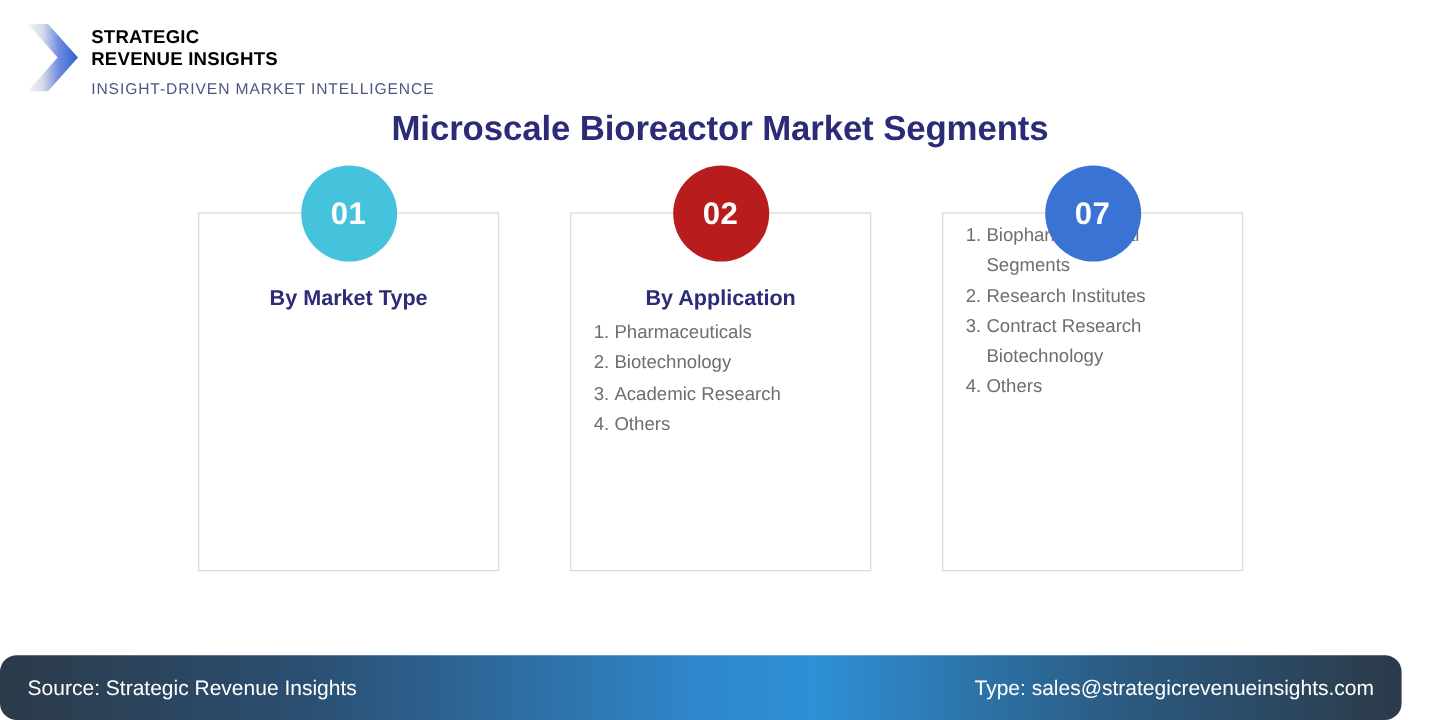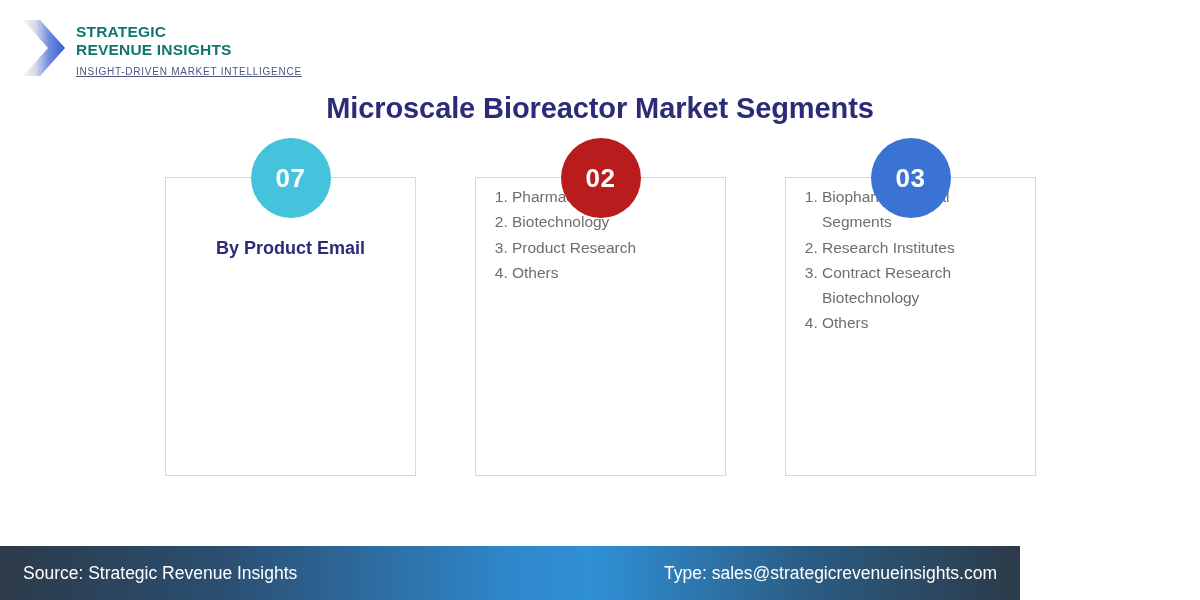--- a/index.html
+++ b/index.html
@@ -28,33 +28,32 @@
     height: 62px;
     flex: 0 0 48px;
     margin-right: 8px;
   }
   .logo-text {
     padding-top: 6px;
   }
   .logo-name {
     font-size: 15.5px;
     font-weight: bold;
-    color: #0f766e;
+    color: #000000;
     letter-spacing: 0.2px;
     line-height: 1.12;
     white-space: nowrap;
     text-align: center;
   }
   .logo-tagline {
-    font-size: 10px;
+    font-size: 13px;
     color: #4d5580;
     letter-spacing: 0.75px;
     margin-top: 7px;
     white-space: nowrap;
-    text-decoration: underline;
   }
 
   
   .page-title {
     position: absolute;
     left: 0;
     top: 92px;
     width: 1200px;
     text-align: center;
     font-size: 29px;
@@ -113,34 +112,35 @@
     font-size: 15.5px;
     line-height: 1.63;
     color: #6e6e6e;
   }
 
   
   .footer {
     position: absolute;
     left: 0;
     bottom: 0;
-    width: 1020px;
+    width: 1168px;
     height: 54px;
     background: linear-gradient(90deg,
         #2c3a49 0%,
         #2b4f72 22%,
         #2f87cb 50%,
         #2f90d6 58%,
         #2b5a80 80%,
         #2c3a49 100%);
     display: flex;
     align-items: center;
     justify-content: space-between;
     box-sizing: border-box;
     padding: 0 23px;
+    border-radius: 14px;
   }
   .footer-text {
     color: #ffffff;
     font-size: 17.5px;
   }
 </style>
 </head>
 <body>
 
 <div class="logo-block">
@@ -162,36 +162,37 @@
     <span class="logo-name">REVENUE INSIGHTS</span>
     <div class="logo-tagline">INSIGHT-DRIVEN MARKET INTELLIGENCE</div>
   </span>
 </div>
 
 <div class="page-title">Microscale Bioreactor Market Segments</div>
 
 <div class="cards">
 
   <div class="card">
-    <div class="card-badge" style="background: rgb(69, 194, 220);">07</div>
-    <div class="card-title">By Product Email</div>
+    <div class="card-badge" style="background: rgb(69, 194, 220);">01</div>
+    <div class="card-title">By Market Type</div>
   </div>
 
   <div class="card">
     <div class="card-badge" style="background: #b91c1c;">02</div>
+    <div class="card-title">By Application</div>
     <ol class="card-list">
       <li>Pharmaceuticals</li>
       <li>Biotechnology</li>
-      <li>Product Research</li>
+      <li>Academic Research</li>
       <li>Others</li>
     </ol>
   </div>
 
   <div class="card">
-    <div class="card-badge" style="background: rgb(59, 115, 213);">03</div>
+    <div class="card-badge" style="background: rgb(59, 115, 213);">07</div>
     <ol class="card-list">
       <li>Biopharmaceutical Segments</li>
       <li>Research Institutes</li>
       <li>Contract Research Biotechnology</li>
       <li>Others</li>
     </ol>
   </div>
 
 </div>
 

